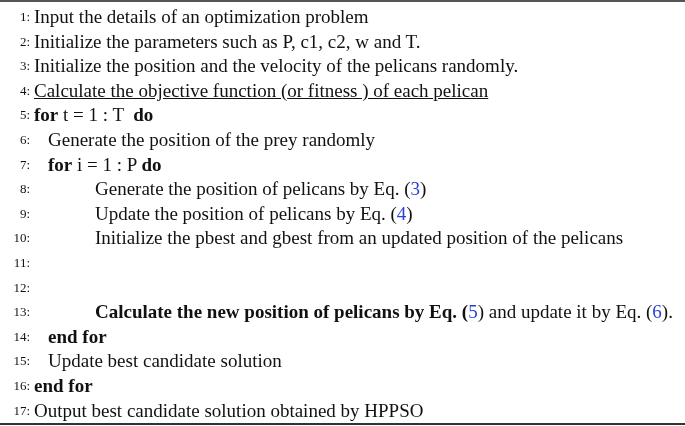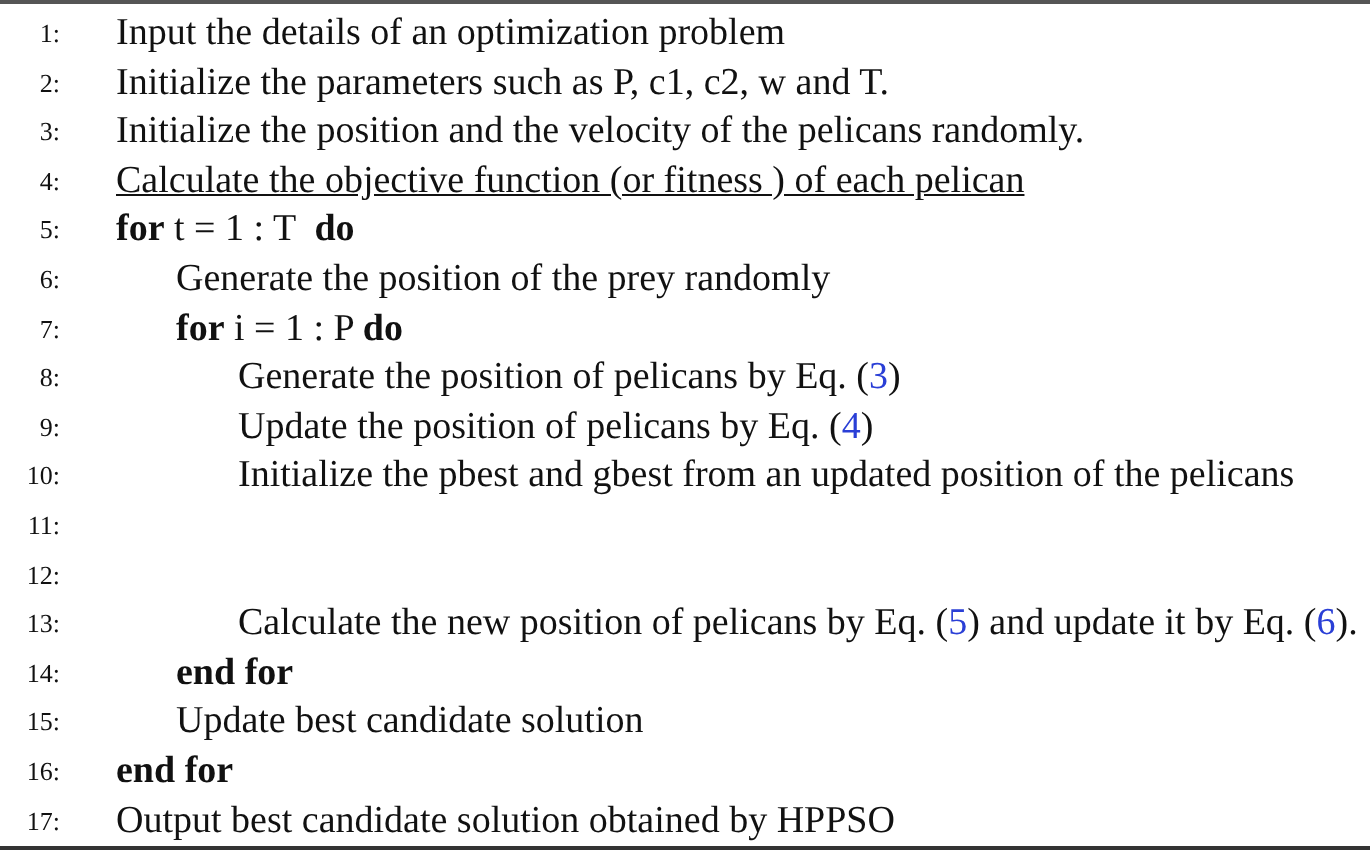--- a/index.html
+++ b/index.html
@@ -3,23 +3,23 @@
 <meta charset="utf-8">
 <style>
   html, body { margin: 0; padding: 0; background: #ffffff; }
   body { width: 685px; height: 426px; position: relative; overflow: hidden;
          font-family: "Liberation Serif", "DejaVu Serif", serif; color: #111; }
   .rule-top { position: absolute; left: 0; top: 0; width: 685px; height: 2px; background: #555; }
   .rule-bottom { position: absolute; left: 0; top: 423px; width: 685px; height: 2px; background: #333; }
   .algo { position: absolute; left: 0; top: 5px; width: 685px; }
   .line { position: relative; height: 24.6px; line-height: 24.6px; font-size: 19px; white-space: nowrap; }
   .num { position: absolute; left: 0; width: 30px; text-align: right; font-size: 13px; }
-  .text { position: absolute; margin-left: 24px; }
+  .text { position: absolute; }
   .lvl0 { left: 34px; }
-  .lvl1 { left: 64px; }
+  .lvl1 { left: 48px; }
   .lvl2 { left: 95px; }
   .kw { font-weight: bold; }
   .ref { color: #2a3fd6; }
 </style>
 </head>
 <body>
 
 <div class="rule-top"></div>
 <div class="algo" id="algo">
     <div class="line">
@@ -63,21 +63,21 @@
       <span class="text lvl2"><span style="white-space: pre;">Initialize the pbest and gbest from an updated position of the pelicans</span></span>
     </div>
     <div class="line">
       <span class="num">11:</span>
     </div>
     <div class="line">
       <span class="num">12:</span>
     </div>
     <div class="line">
       <span class="num">13:</span>
-      <span class="text lvl2"><span style="white-space: pre;">Calculate the new position of pelicans by Eq. (</span><span class="ref" style="white-space: pre;">5</span><span style="white-space: pre;">) and update it by Eq. (</span><span class="ref" style="white-space: pre;">6</span><span style="white-space: pre;">).</span></span>
+      <span class="text lvl2"><span style="white-space: pre; font-weight: bold;">Calculate the new position of pelicans by Eq. (</span><span class="ref" style="white-space: pre;">5</span><span style="white-space: pre;">) and update it by Eq. (</span><span class="ref" style="white-space: pre;">6</span><span style="white-space: pre;">).</span></span>
     </div>
     <div class="line">
       <span class="num">14:</span>
       <span class="text lvl1"><span class="kw" style="white-space: pre;">end for</span></span>
     </div>
     <div class="line">
       <span class="num">15:</span>
       <span class="text lvl1"><span style="white-space: pre; text-align: center;">Update best candidate solution</span></span>
     </div>
     <div class="line">

